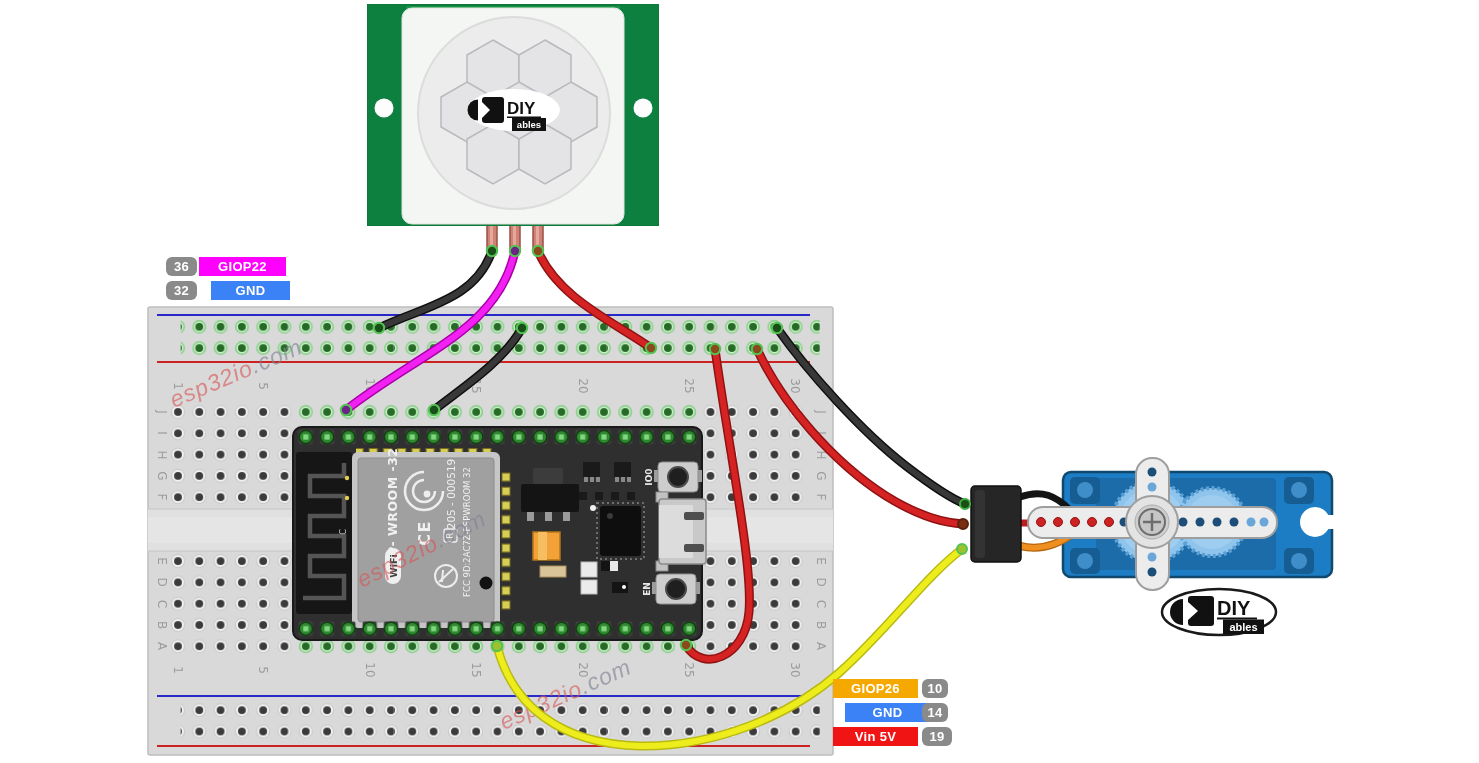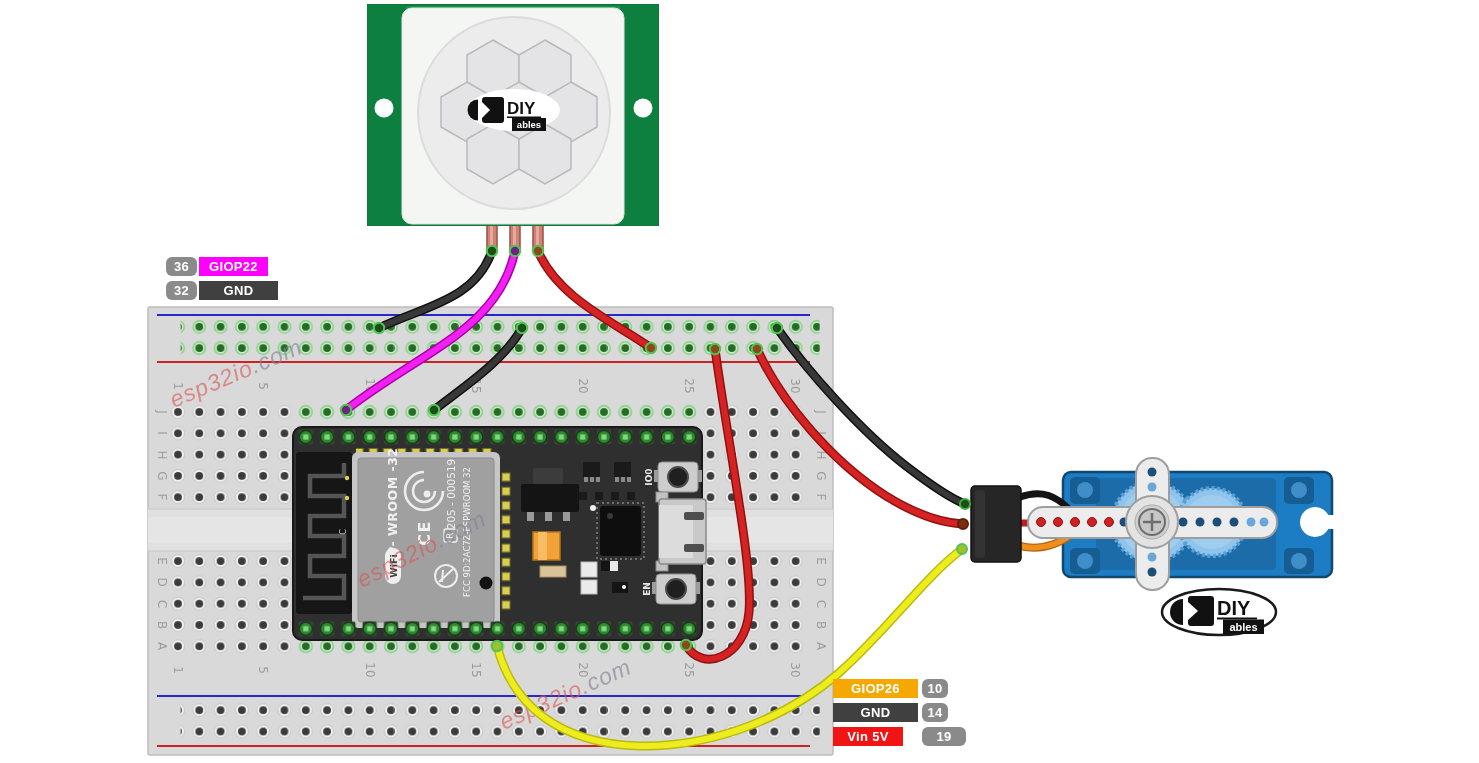--- a/index.html
+++ b/index.html
@@ -3,21 +3,21 @@
 <meta charset="utf-8">
 <style>
   html,body{margin:0;padding:0;background:#ffffff;}
   #stage{position:relative;width:1479px;height:763px;background:#ffffff;overflow:hidden;
          font-family:"Liberation Sans", sans-serif;}
   #scene{position:absolute;left:0;top:0;}
   .chip{position:absolute;height:19px;display:flex;align-items:center;justify-content:center;
         color:#fff;font:bold 13px "Liberation Sans", sans-serif;letter-spacing:.3px;}
   .chip-gray{background:#8a8a8a;border-radius:6px;}
   .chip-magenta{background:#ff00ff;}
-  .chip-black{background:#404040;}
+  .chip-black{background:#3b82f6;margin-left:12px;}
   .chip-orange{background:#f5a800;}
   .chip-red{background:#f01414;}
   .wm{font-style:italic;letter-spacing:1px;}
   .bb-label{fill:#9b9b9b;font:12px "DejaVu Sans", sans-serif;}
   .shield-txt{fill:#f0f0f0;font-family:"DejaVu Sans", sans-serif;}
 </style>
 </head>
 <body>
 
 <div id="stage">
@@ -406,27 +406,27 @@
       <text x="1217" y="615" font-size="20" font-weight="bold" fill="#111" font-family="Liberation Sans, sans-serif">DIY</text>
       <rect x="1217" y="617.5" width="40" height="2" fill="#111"></rect>
       <rect x="1223" y="619.5" width="41" height="14.5" fill="#111"></rect>
       <text x="1243.5" y="631" text-anchor="middle" font-size="11" font-weight="bold" fill="#fff" font-family="Liberation Sans, sans-serif">ables</text>
     </g>
   </g>
 </svg>
 
 <div>
   <div class="chip chip-gray" style="left:166px;top:257px;width:31px;">36</div>
-  <div class="chip chip-magenta" style="left:199px;top:257px;width:69px;">GIOP22</div>
+  <div class="chip chip-magenta" style="left:199px;top:257px;width:87px;">GIOP22</div>
   <div class="chip chip-gray" style="left:166px;top:281px;width:31px;">32</div>
   <div class="chip chip-black" style="left:199px;top:281px;width:79px;">GND</div>
 </div>
 
 <div>
   <div class="chip chip-orange" style="left:833px;top:679px;width:85px;">GIOP26</div>
   <div class="chip chip-gray" style="left:922px;top:679px;width:26px;">10</div>
   <div class="chip chip-black" style="left:833px;top:703px;width:85px;">GND</div>
   <div class="chip chip-gray" style="left:922px;top:703px;width:26px;text-align:right;">14</div>
-  <div class="chip chip-red" style="left:833px;top:727px;width:70px;text-align:right;">Vin 5V</div>
-  <div class="chip chip-gray" style="left:922px;top:727px;width:44px;">19</div>
+  <div class="chip chip-red" style="left:833px;top:727px;width:85px;text-align:right;">Vin 5V</div>
+  <div class="chip chip-gray" style="left:922px;top:727px;width:30px;">19</div>
 </div>
 
 </div>
 
 </body></html>

